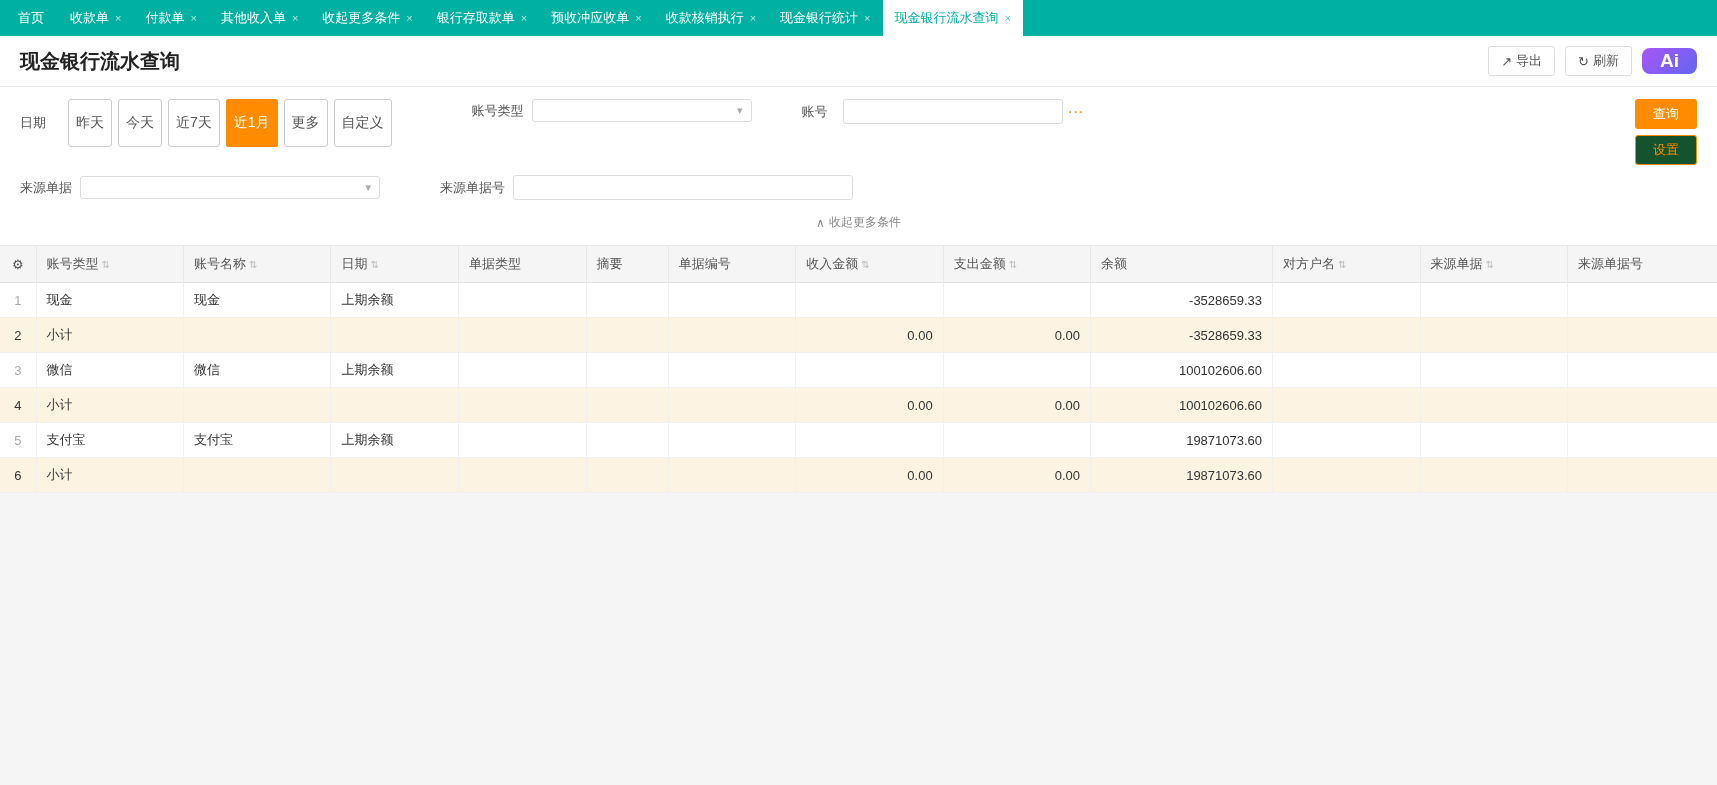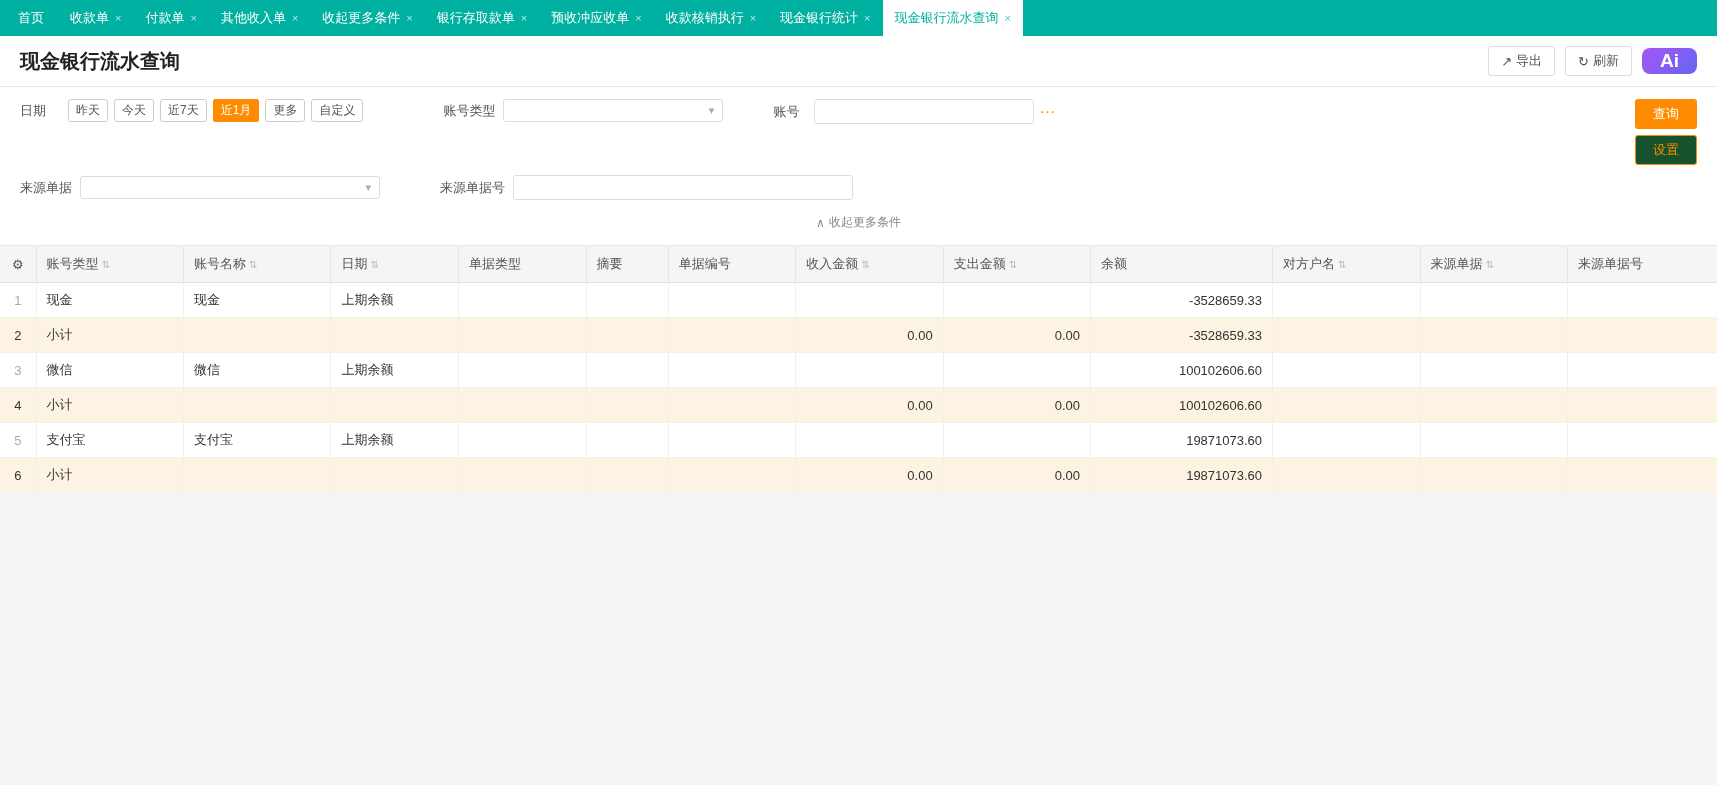--- a/index.html
+++ b/index.html
@@ -88,26 +88,26 @@
       font-size: 13px;
       white-space: nowrap;
       min-width: 40px;
     }
     .date-shortcuts {
       display: flex;
       gap: 6px;
       align-items: center;
     }
     .date-btn {
-      padding: 2px 7px;
+      padding: 14px 7px;
       border: 1px solid #ccc;
       border-radius: 3px;
       background: #fff;
       cursor: pointer;
-      font-size: 12px;
+      font-size: 14px;
       color: #555;
     }
     .date-btn.active-date {
       background: #ff8c00;
       border-color: #ff8c00;
       color: #fff;
       border-radius: 2px;
     }
     .date-range-text {
       color: #888;

